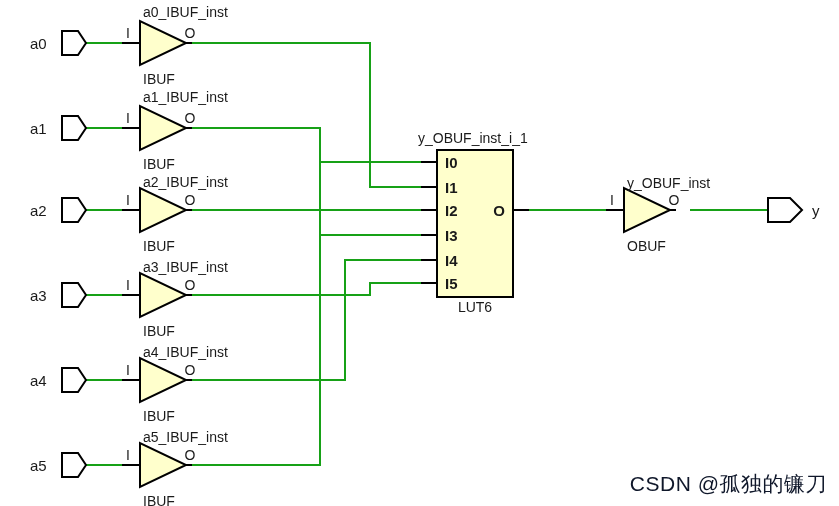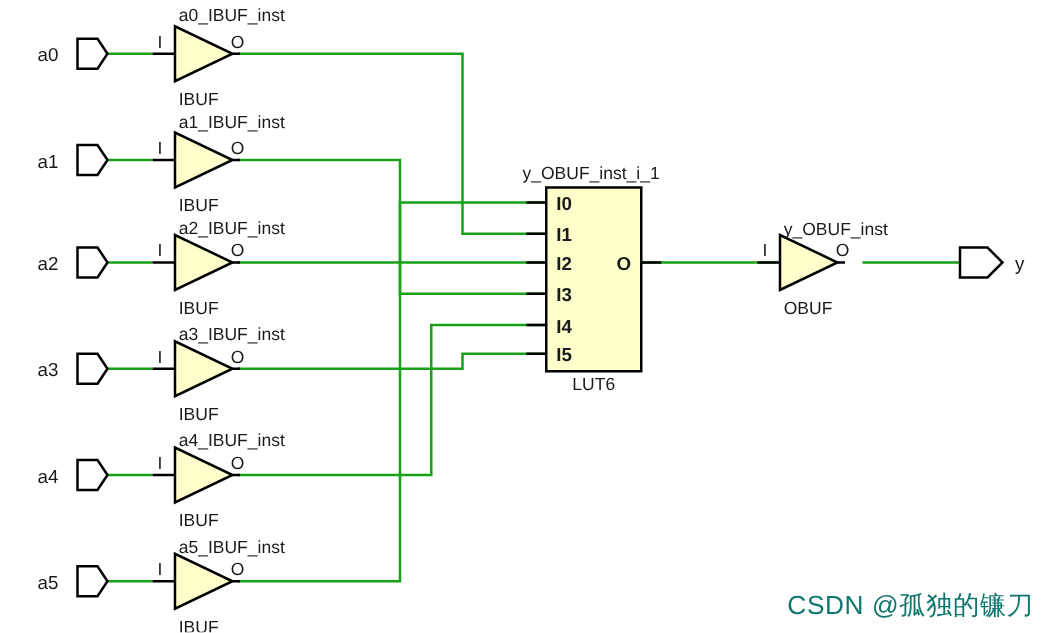--- a/index.html
+++ b/index.html
@@ -61,21 +61,21 @@
     stroke: #000000;
     stroke-width: 2;
     fill: #ffffff;
   }
   .watermark {
     position: absolute;
     right: 12px;
     bottom: 8px;
     font-family: "Liberation Sans", sans-serif;
     font-size: 21px;
-    color: #0f766e;
+    color: #0f172a;
     white-space: nowrap;
     letter-spacing: 0.5px;
     user-select: none;
   }
 </style>
 </head>
 <body>
 
 <div id="stage">
 

